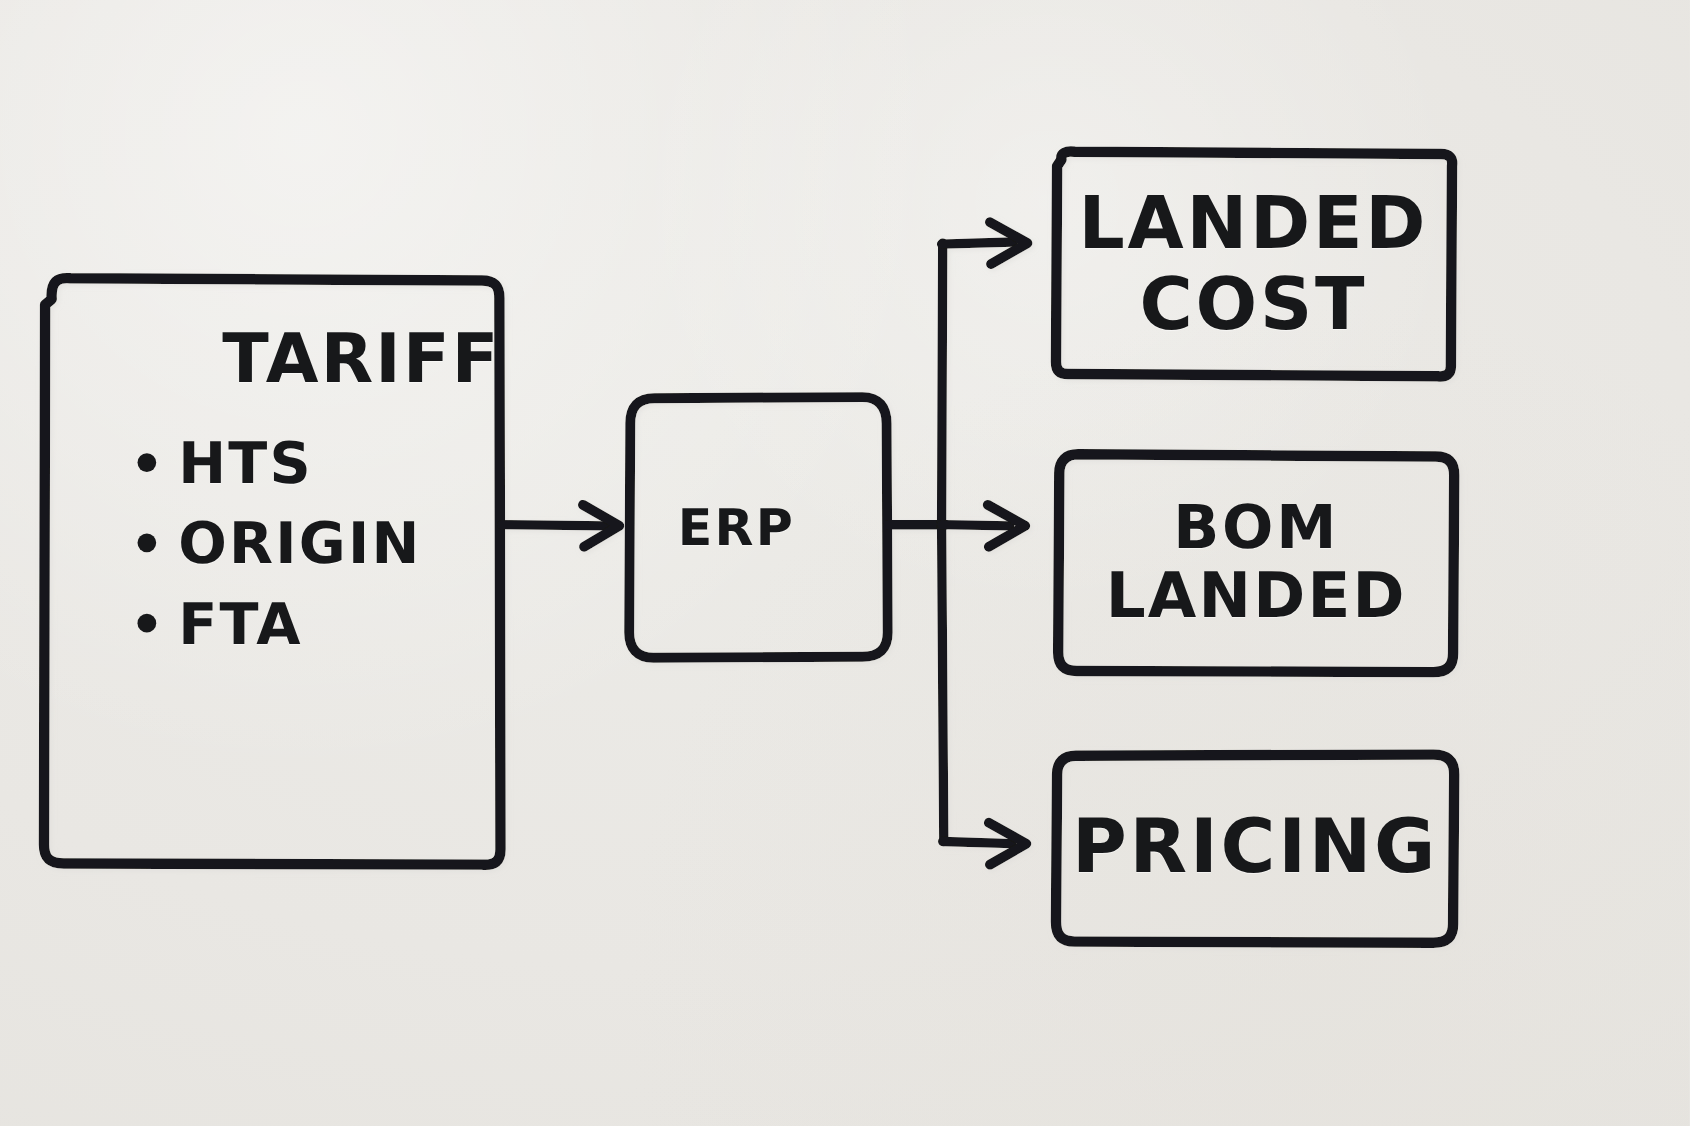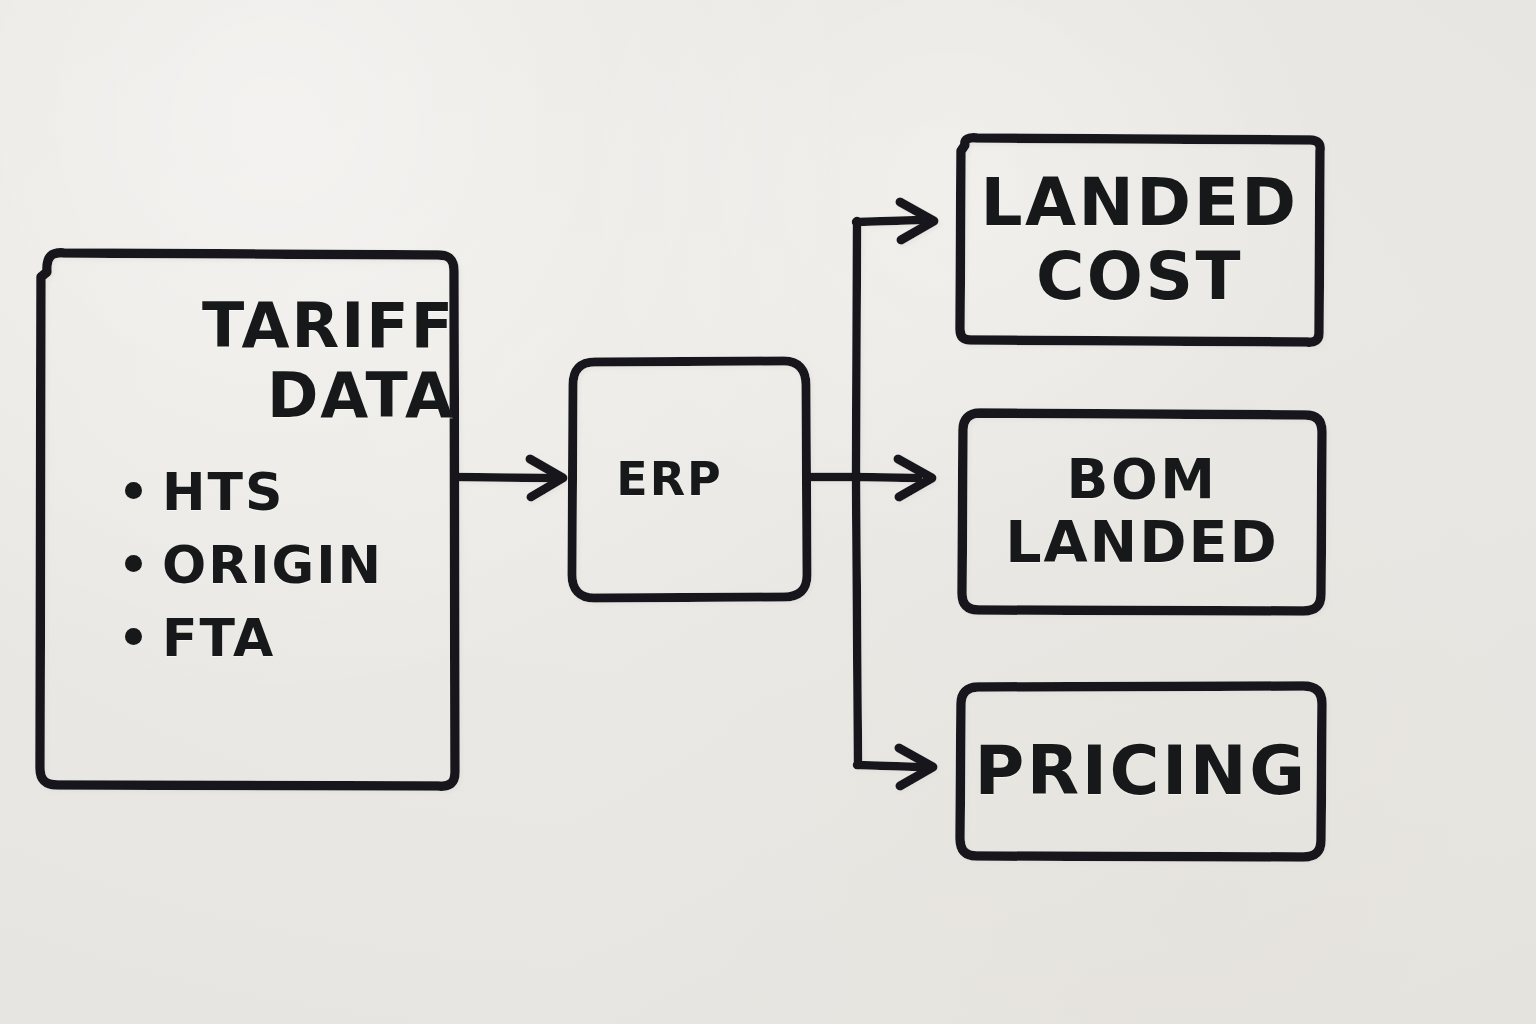--- a/index.html
+++ b/index.html
@@ -232,21 +232,20 @@
           <path stroke-width="9" d="M 899 748 L 933 767 L 900 786"></path>
         </g>
 
       </g>
     </g>
   </svg>
 
   <div class="node-label" id="tariff-text">
     <div id="tariff-heading">
       <span>TARIFF</span>
-      <span>DATA</span>
     </div>
     <div id="tariff-bullets">
       <div class="bullet-row">
         <span class="bullet-dot"></span>
         <span>HTS</span>
       </div>
       <div class="bullet-row">
         <span class="bullet-dot"></span>
         <span>ORIGIN</span>
       </div>

